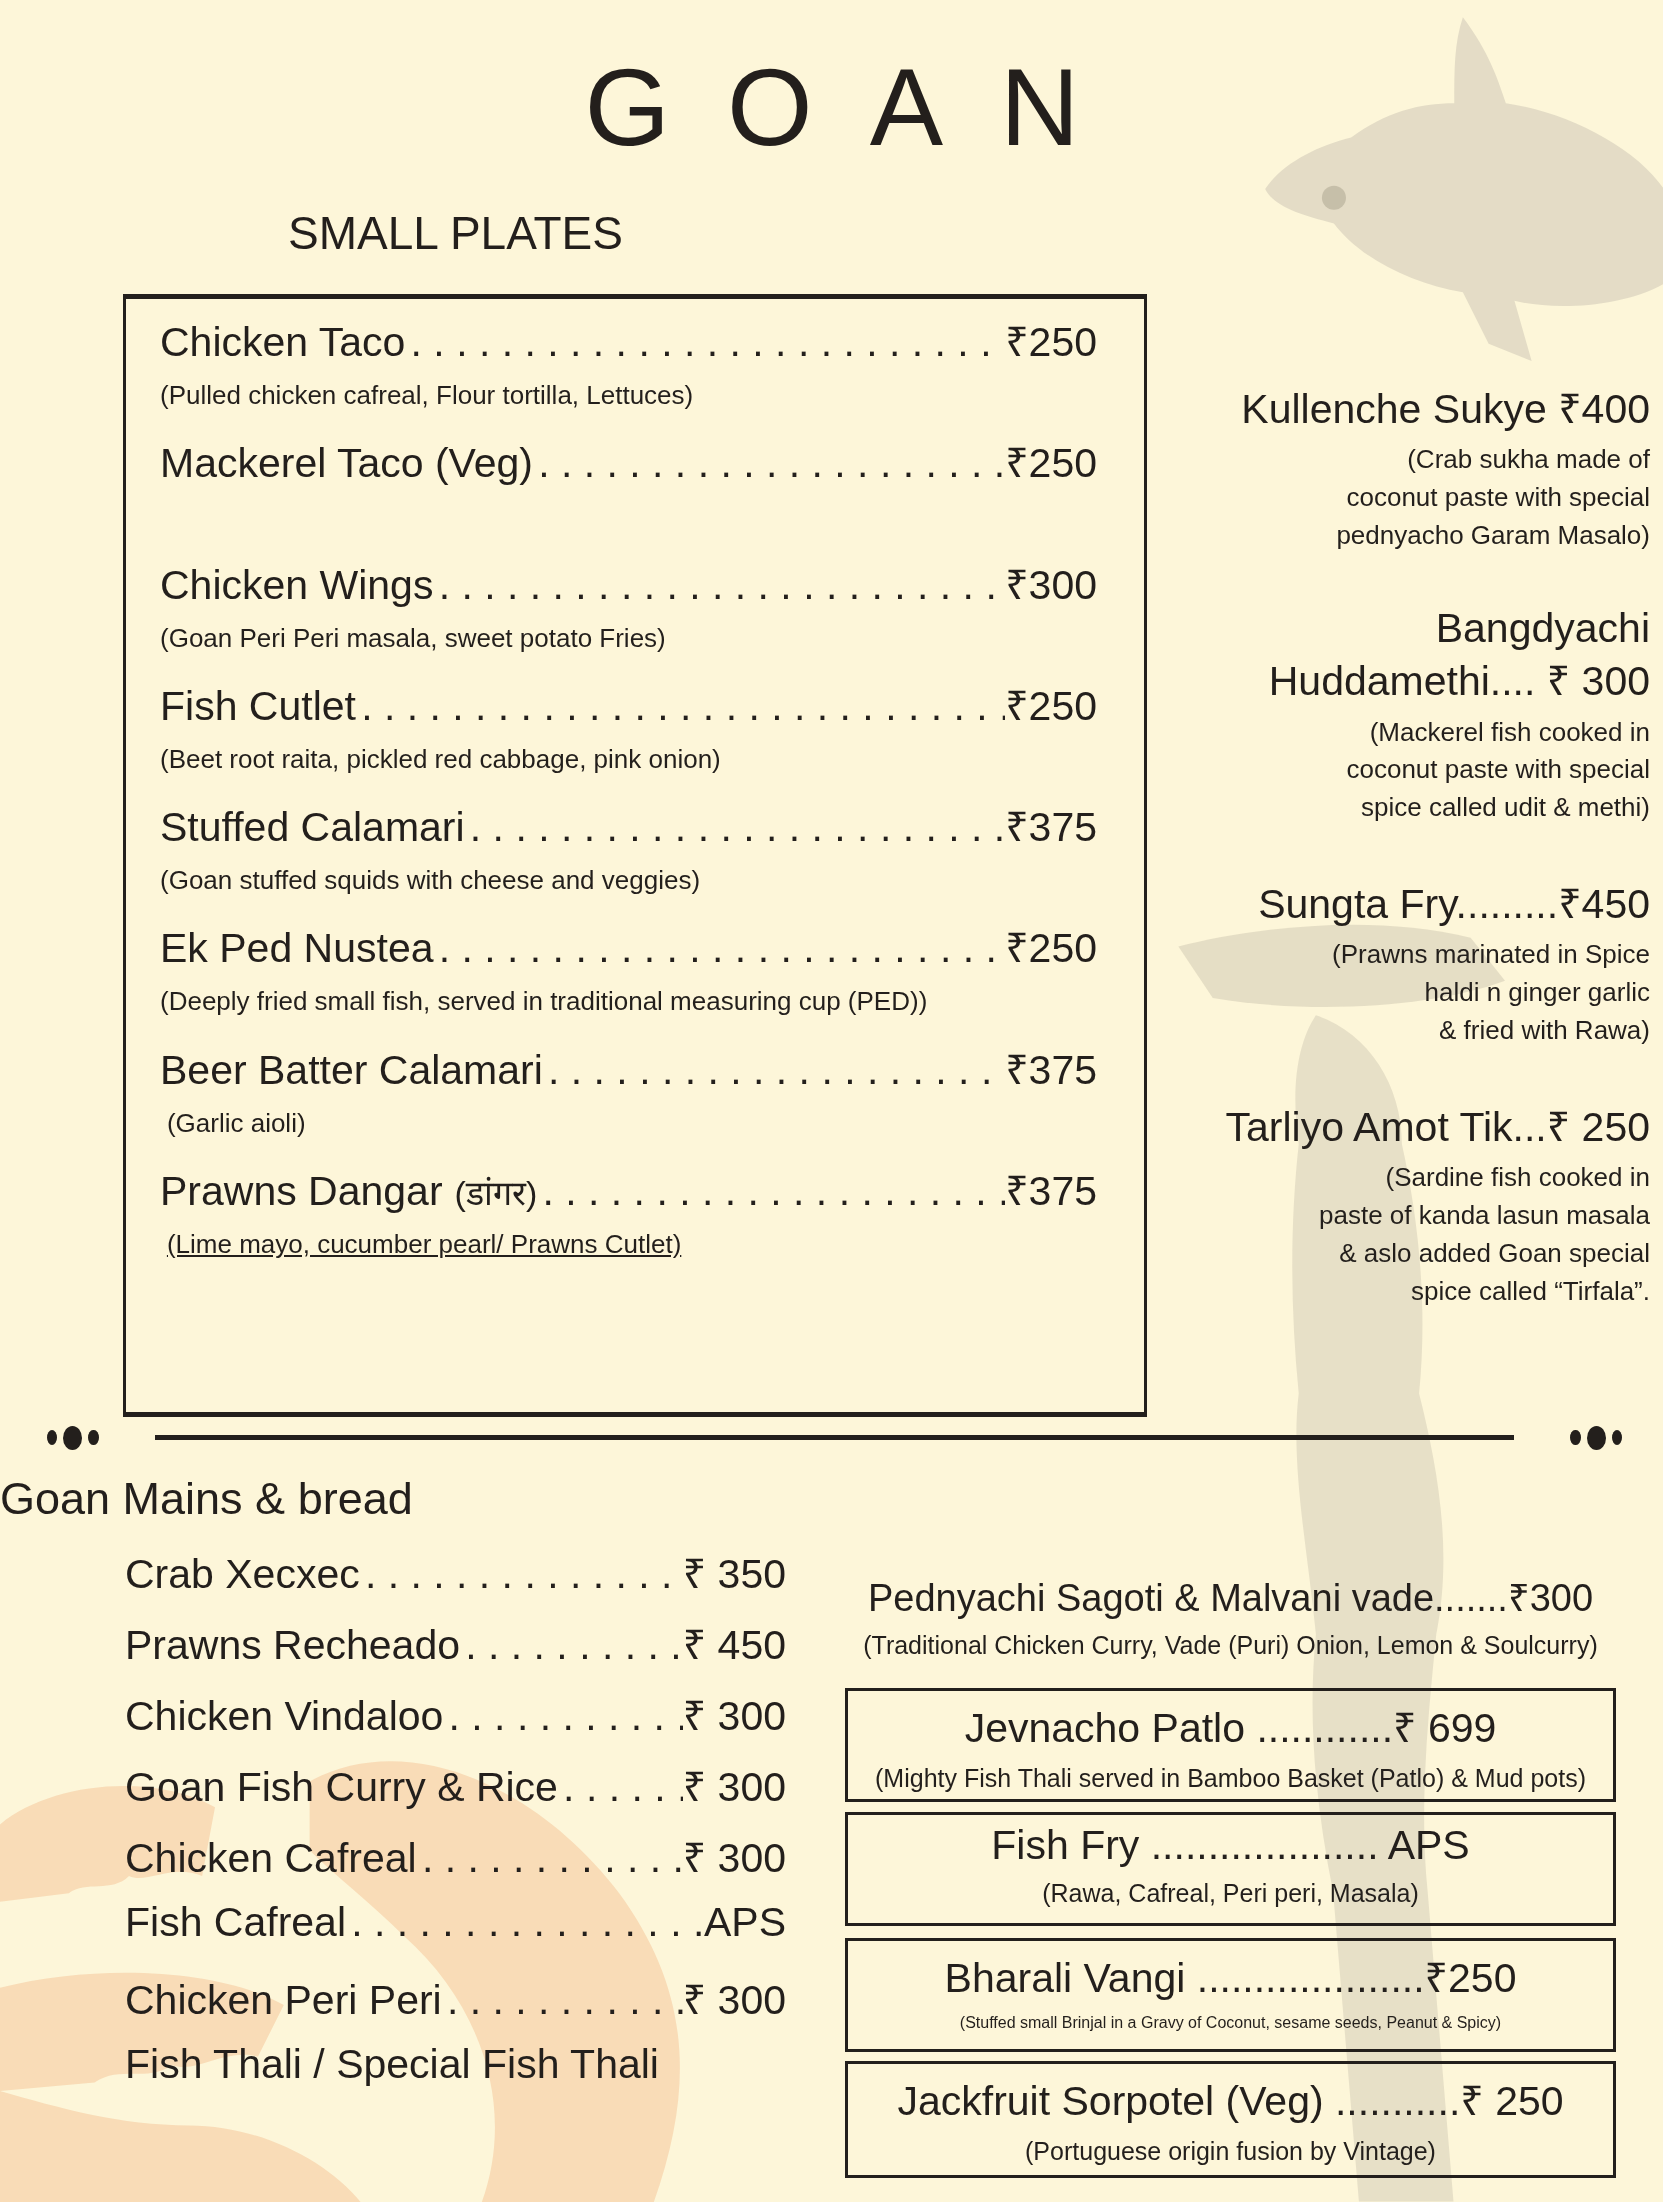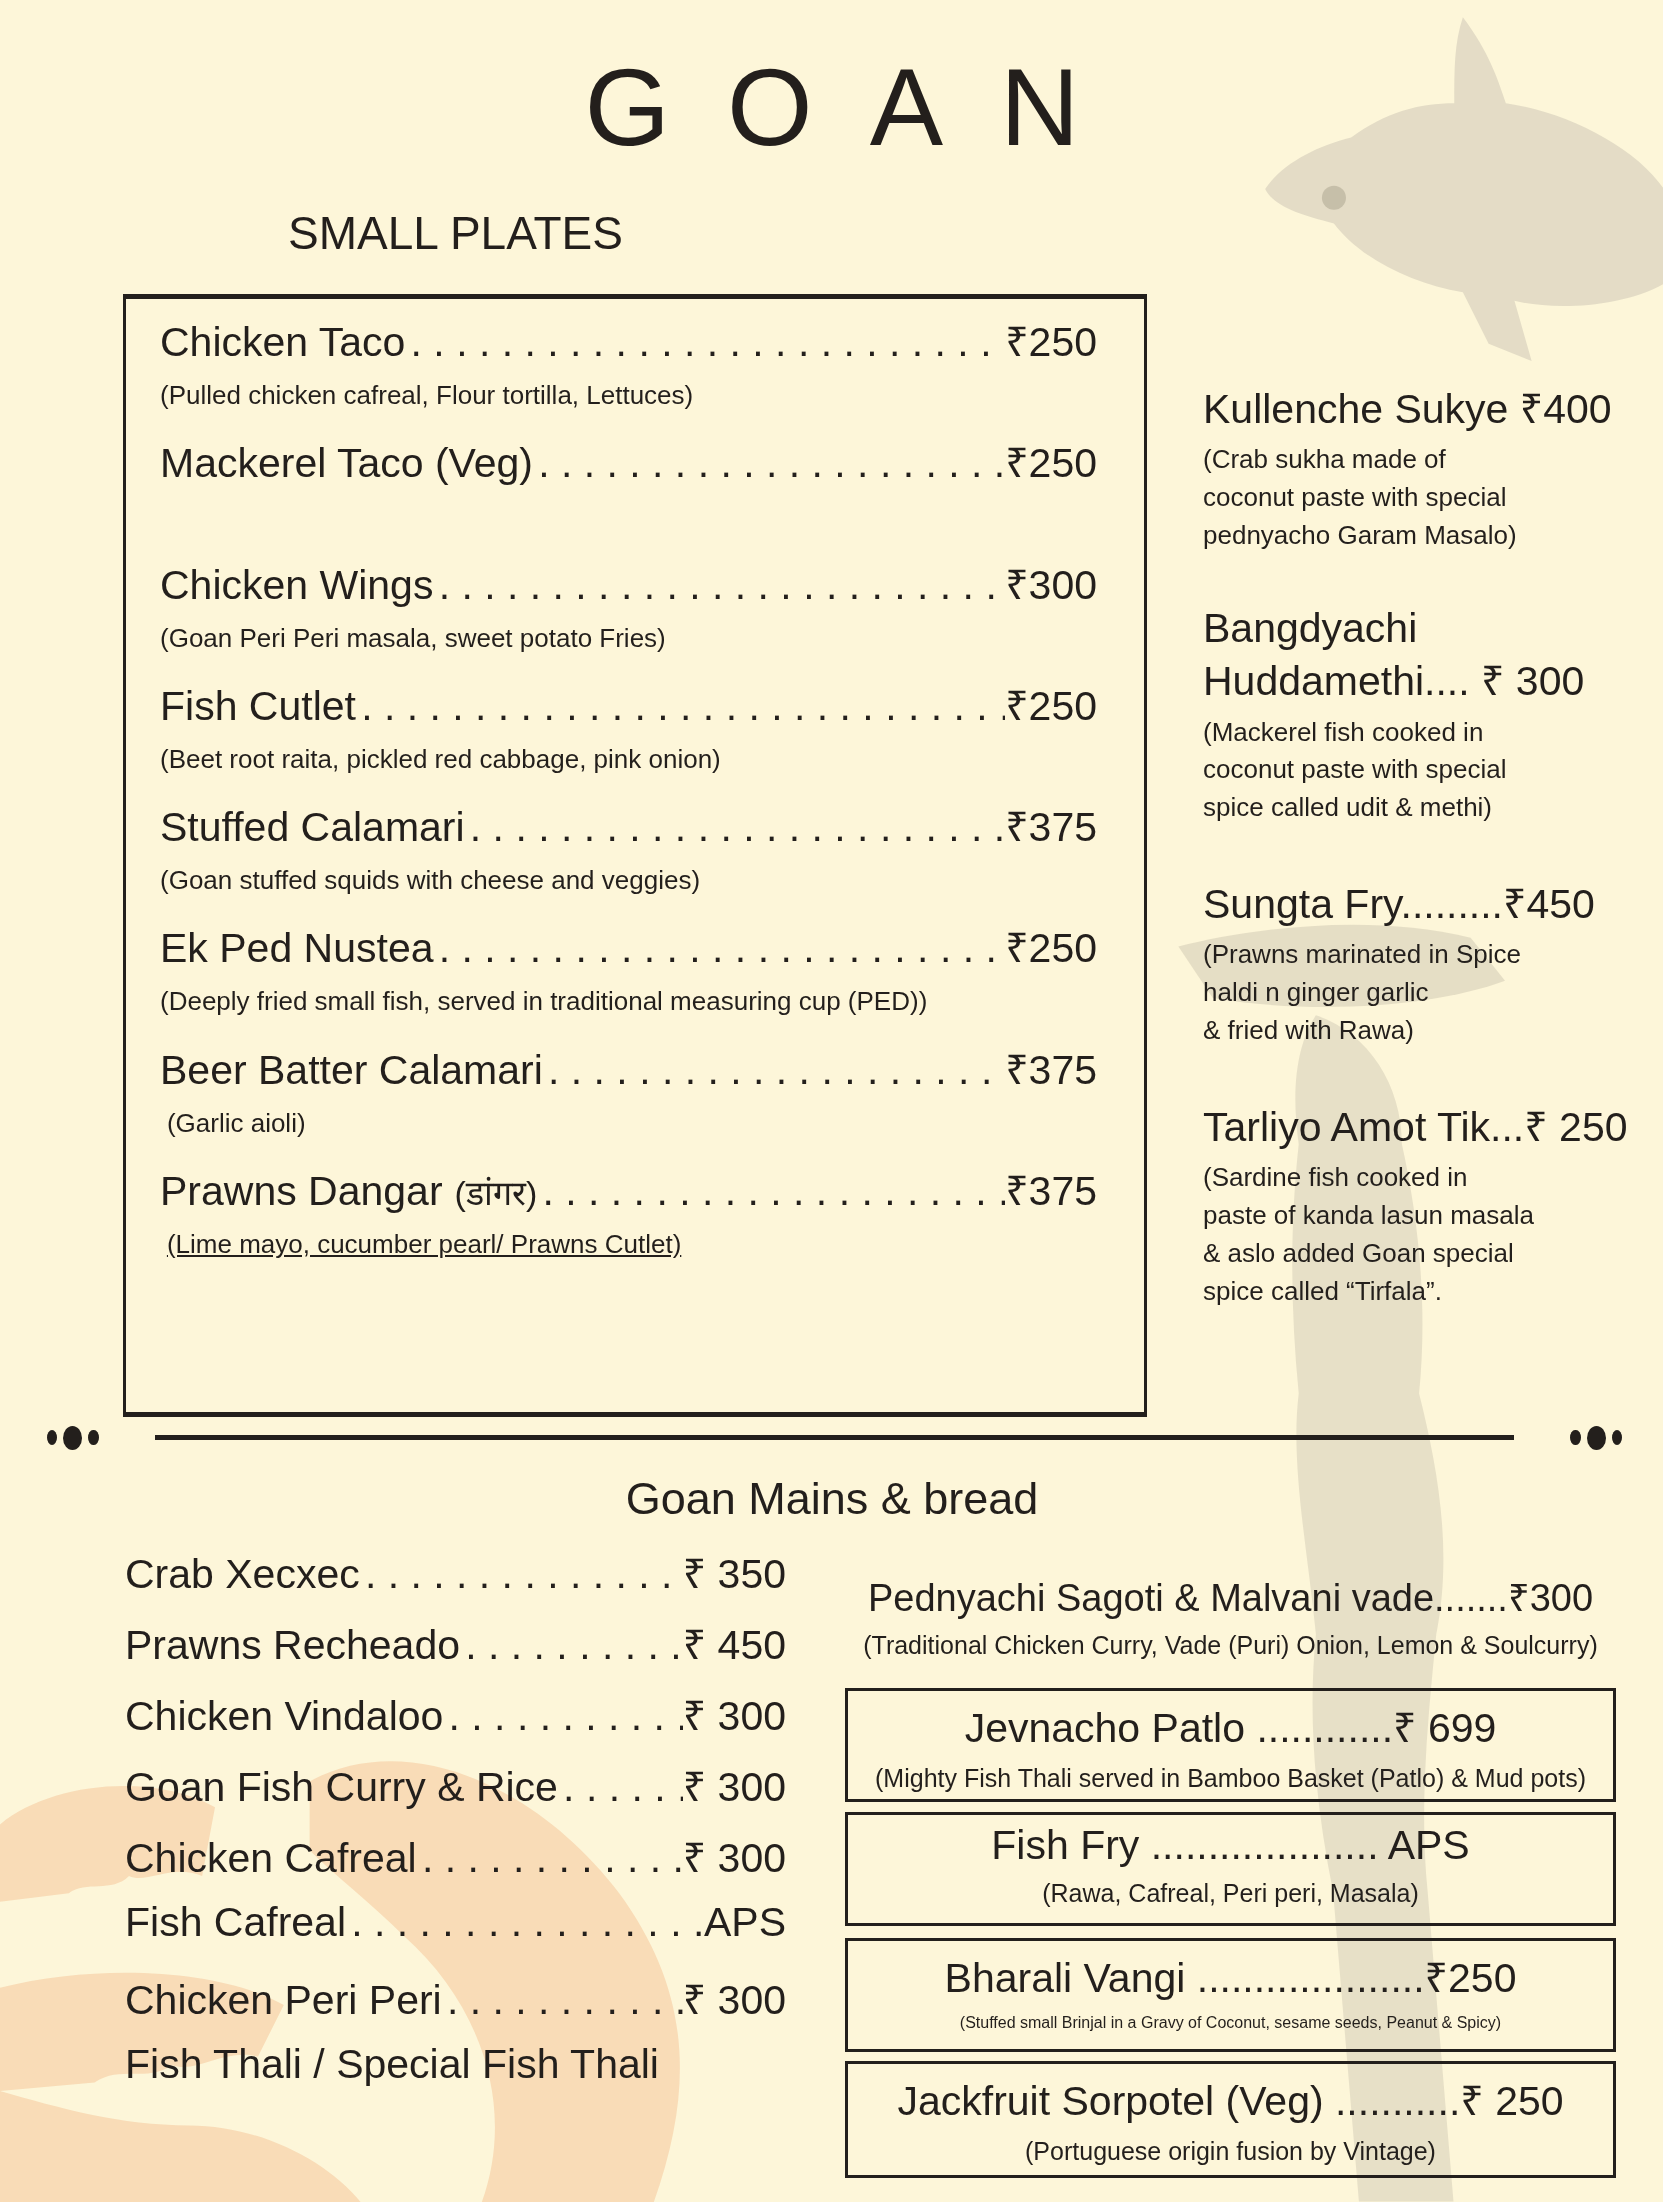--- a/index.html
+++ b/index.html
@@ -21,21 +21,21 @@
     border:3.4px solid #231f1c; border-top-width:5.2px; border-bottom-width:5.2px; box-sizing:border-box; }
   .sp-item { position:absolute; left:34px; right:47px; }
   .row { display:flex; align-items:baseline; white-space:nowrap; }
   .row .name { flex:0 0 auto; }
   .row .dots { flex:1 1 auto; overflow:hidden; white-space:nowrap; letter-spacing:8.6px; padding:0 5.2px; color:#231f1c; }
   .row .dots::before { content:". . . . . . . . . . . . . . . . . . . . . . . . . . . . . . . . . . . . . . . . . . . . . . . . . . . . . . ."; letter-spacing:0; }
   .row .price { flex:0 0 auto; }
   .sp-name { font-size:41px; }
   .sp-desc { font-size:26px; margin-top:12px; }
 
-  .rc-item { position:absolute; left:1203px; width:447px; }
+  .rc-item { position:absolute; left:1203px; width:447px;text-align:right; }
   .rc-title { font-size:41px; line-height:1.3; white-space:nowrap; }
   .rc-desc { font-size:26px; line-height:1.45; margin-top:5.2px; }
 
   .divider { position:absolute; top:1428px; left:47px; width:1575px; height:19px; }
   .divider .line { position:absolute; left:108px; right:108px; top:6.9px; height:5.2px; background:#231f1c; }
   .dotgroup { position:absolute; top:0; height:19px; display:flex; align-items:center; gap:6px; }
   .dotgroup span { display:block; background:#231f1c; border-radius:50%; }
   .dotgroup .s { width:10.3px; height:15.5px; }
   .dotgroup .b { width:19px; height:24px; }
 
@@ -180,21 +180,21 @@
       <span class="s"></span>
     </div>
   <div class="line"></div>
   <div class="dotgroup" style="right:0;">
       <span class="s"></span>
       <span class="b"></span>
       <span class="s"></span>
     </div>
 </div>
 
-<div class="subhead" style="left:0; width:1664px; text-align:center; top:1473px; font-size:45px;">Goan Mains &amp; bread</div>
+<div class="subhead" style="left:0; width:1664px; text-align:left; top:1473px; font-size:45px;">Goan Mains &amp; bread</div>
 
 <div class="mains-left">
   <div class="row ml-row">
       <span class="name">Crab Xecxec</span>
       <span class="dots"></span>
       <span class="price">₹ 350</span>
     </div>
   <div class="row ml-row">
       <span class="name">Prawns Recheado</span>
       <span class="dots"></span>

